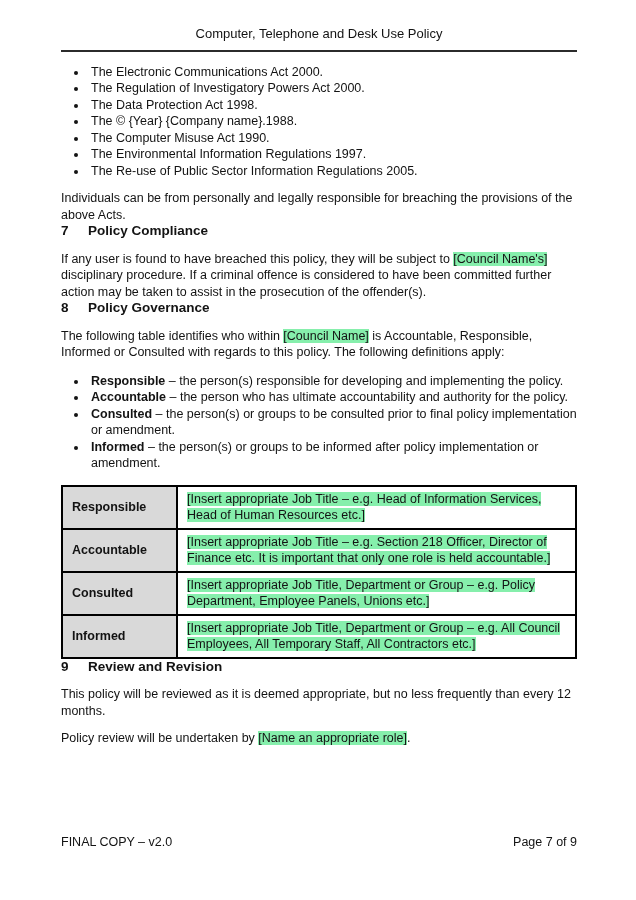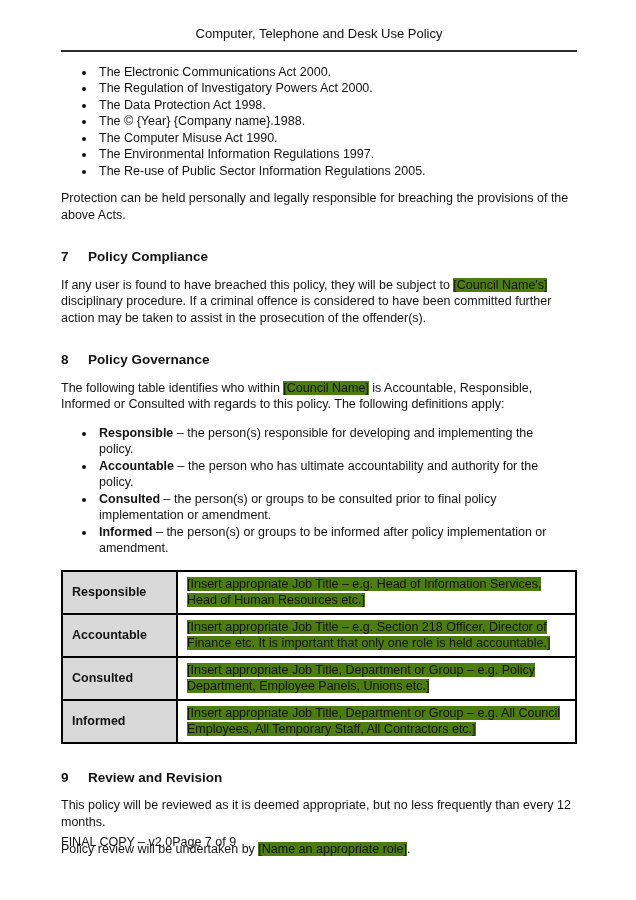--- a/index.html
+++ b/index.html
@@ -5,35 +5,35 @@
   html,body { margin:0; padding:0; background:#ffffff; }
   .page {
     width:636px; height:880px; position:relative; overflow:hidden;
     background:#ffffff; color:#131313;
     font-family:"Liberation Sans", sans-serif;
     font-size:12.5px; line-height:16.5px;
   }
   .content { padding:26px 59px 0 61px; }
   .doc-title { text-align:center; font-size:13px; }
   .header-rule { border-bottom:2px solid #2b2b2b; margin-top:7px; }
-  ul { margin:12px 8px 0; padding-left:27px; }
+  ul { margin:12px 0 0; padding-left:27px; }
   ul li { padding-left:3px; }
   p { margin:11px 0 0; }
-  .section-h { margin-top:26px; font-weight:bold; font-size:13.5px; }
+  .section-h { font-weight:bold; font-size:13.5px; }
   .section-h .num { display:inline-block; width:27px; }
-  .hl { background:#4d7c0f; }
+  .hl { background:#86efac; }
   b.term { font-weight:bold; }
   table.raci { border-collapse:collapse; margin-top:13px; width:100%; table-layout:fixed; }
   table.raci td { border:2px solid #000; vertical-align:middle; }
   table.raci td.lbl { background:#d9d9d9; font-weight:bold; width:95px; padding:6px 9px; }
   table.raci td.val { padding:4px 9px; }
   table.raci tr { height:40px; }
   .footer {
     position:absolute; left:61px; right:59px; bottom:30px;
-    display:flex; font-size:12.5px;
+    display:flex; justify-content:space-between; font-size:12.5px;
   }
 </style>
 </head>
 <body>
 
 <div class="page">
   <div class="content">
 
     <div class="doc-title">Computer, Telephone and Desk Use Policy</div>
     <div class="header-rule"></div>
@@ -41,21 +41,21 @@
     <ul>
         <li>The Electronic Communications Act 2000.</li>
         <li>The Regulation of Investigatory Powers Act 2000.</li>
         <li>The Data Protection Act 1998.</li>
         <li>The © {Year} {Company name}.1988.</li>
         <li>The Computer Misuse Act 1990.</li>
         <li>The Environmental Information Regulations 1997.</li>
         <li>The Re-use of Public Sector Information Regulations 2005.</li>
       </ul>
 
-    <p>Protection can be held personally and legally responsible for breaching the provisions of the above Acts.</p>
+    <p>Individuals can be from personally and legally responsible for breaching the provisions of the above Acts.</p>
 
     <div class="section-h">
       <span class="num">7</span><span>Policy Compliance</span>
     </div>
 
     <p><span>If any user is found to have breached this policy, they will be subject to </span><span class="hl">[Council Name's]</span><span> disciplinary procedure.  If a criminal offence is considered to have been committed further action may be taken to assist in the prosecution of the offender(s).</span></p>
 
 
     <div class="section-h">
       <span class="num">8</span><span>Policy Governance</span>

